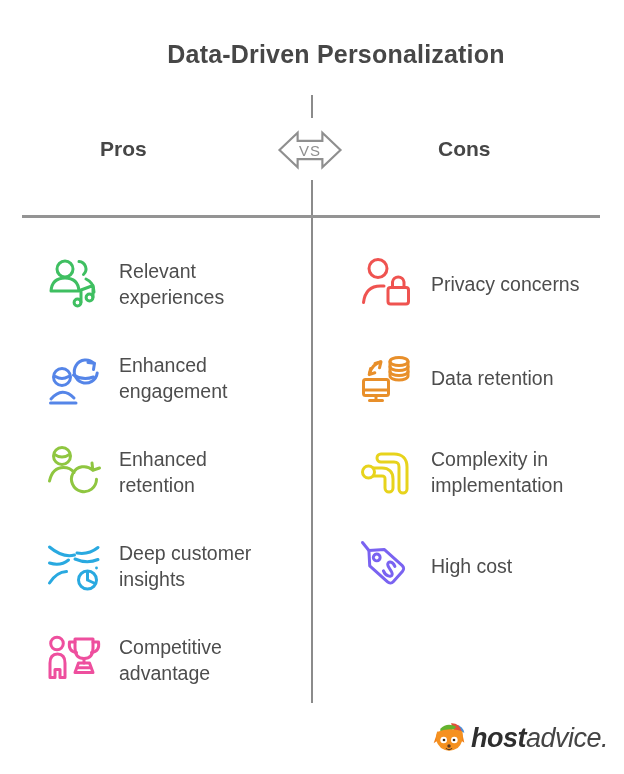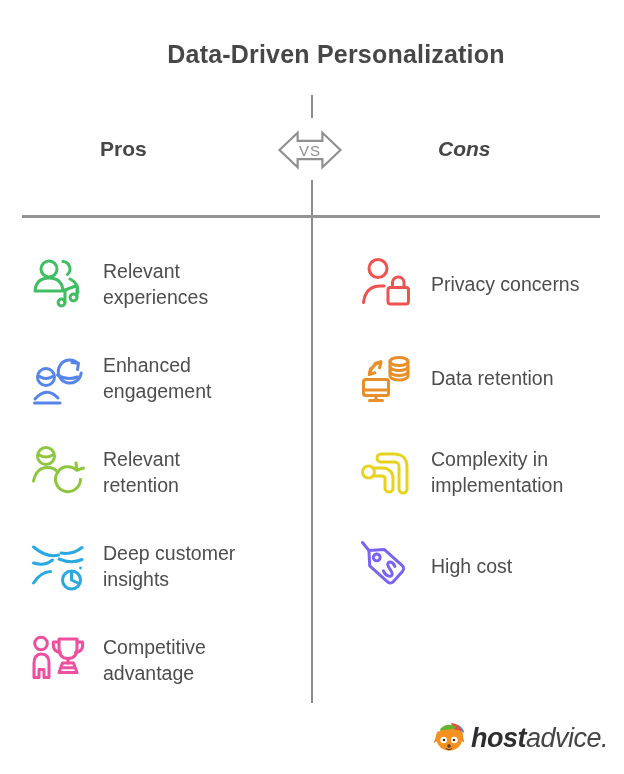--- a/index.html
+++ b/index.html
@@ -8,33 +8,33 @@
     font-family:"Liberation Sans", sans-serif;overflow:hidden;
   }
   .page-title{
     position:absolute;top:40px;left:0;right:0;text-align:center;
     font-size:25px;font-weight:bold;color:#474747;letter-spacing:.2px;margin-left:48px;
   }
   .col-header{
     position:absolute;top:137px;font-size:21px;font-weight:bold;color:#464646;
   }
   .col-header.pros{left:100px;}
-  .col-header.cons{left:438px;font-style:italic;}
+  .col-header.cons{left:438px;}
   .vline{position:absolute;left:311px;width:2px;background:#8b8b8b;}
   .vline.top{top:95px;height:23px;}
   .vline.bottom{top:180px;height:523px;}
   .hrule{position:absolute;top:215px;left:22px;width:578px;height:3px;background:#949494;}
   .vs-badge{position:absolute;left:277px;top:122px;width:66px;height:56px;}
   .vs-label{
     position:absolute;left:277px;top:122px;width:66px;height:56px;
     display:flex;align-items:center;justify-content:center;
     color:#8f8f8f;font-size:15px;letter-spacing:1px;
   }
   .items-col{position:absolute;top:252px;display:flex;flex-direction:column;}
-  .items-col.left{left:30px;}
+  .items-col.left{left:46px;}
   .items-col.right{left:358px;}
   .item-row{display:flex;align-items:center;height:64px;margin-bottom:30px;}
   .item-icon{width:56px;height:56px;flex:0 0 56px;}
   .item-icon svg{display:block;width:56px;height:56px;}
   .item-label{
     margin-left:17px;width:155px;font-size:19.5px;line-height:26px;color:#4d4d4d;
   }
   .logo{
     position:absolute;top:722px;right:16px;display:flex;align-items:flex-end;
   }
@@ -98,21 +98,21 @@
         <svg viewBox="0 0 56 56">
           <g fill="none" stroke="currentColor" stroke-width="3" stroke-linecap="round" stroke-linejoin="round">
     <circle cx="16" cy="12" r="8.5"></circle>
     <path d="M8.5 10.5 q7.5 5 15 0"></path>
     <path d="M3.5 37 q3 -13.5 14 -13.5 q7 0 10.5 5"></path>
     <path d="M46.5 26 a12.5 12.5 0 1 0 4 9.3"></path>
     <path d="M46 19 L46.8 26.2 L53.5 24"></path>
           </g>
         </svg>
       </span>
-    <span class="item-label">Relevant retention</span>
+    <span class="item-label">Enhanced retention</span>
   </div>
     <div class="item-row">
     <span class="item-icon" style="color: rgb(41, 169, 224);">
         <svg viewBox="0 0 56 56">
           <g fill="none" stroke="currentColor" stroke-width="3" stroke-linecap="round" stroke-linejoin="round">
     <path d="M3.5 9 q13 11 25 8"></path>
     <path d="M31 15 q11.5 2 21 -5.5"></path>
     <path d="M3.5 25 q11 3.5 19 -3"></path>
     <path d="M29 21 q12 5 23 .5"></path>
     <path d="M3.5 45 q7 -11 17 -11.5"></path>

